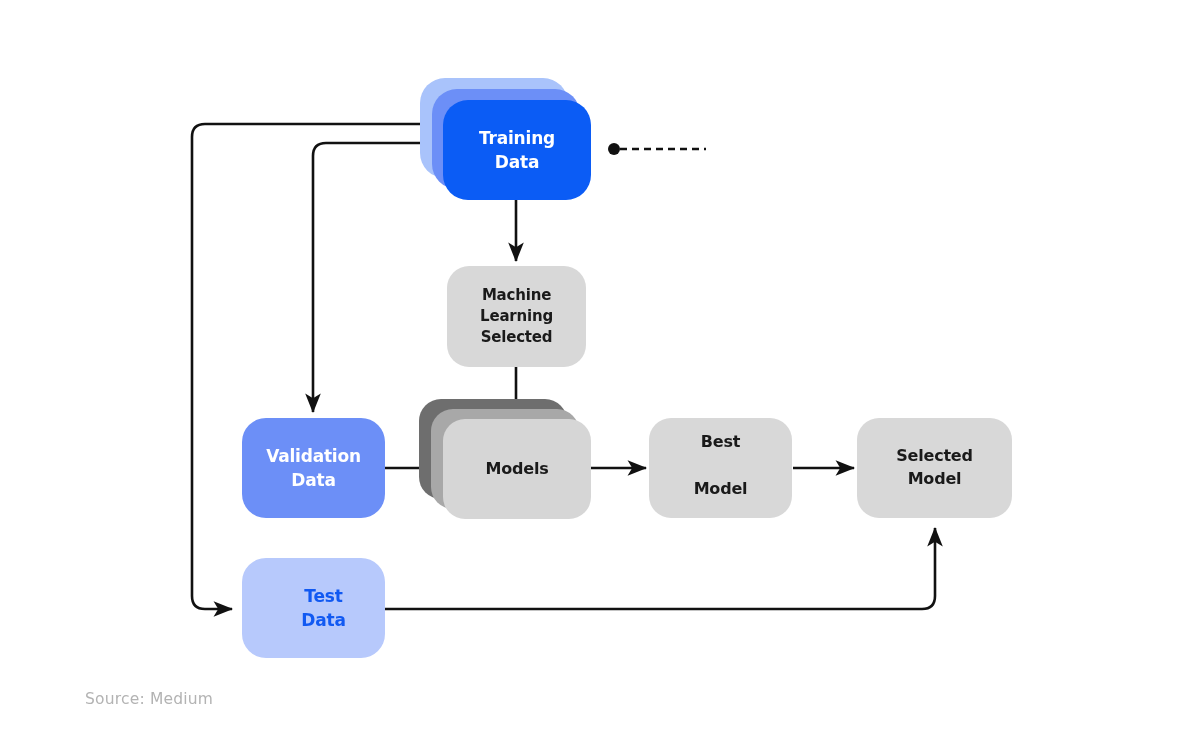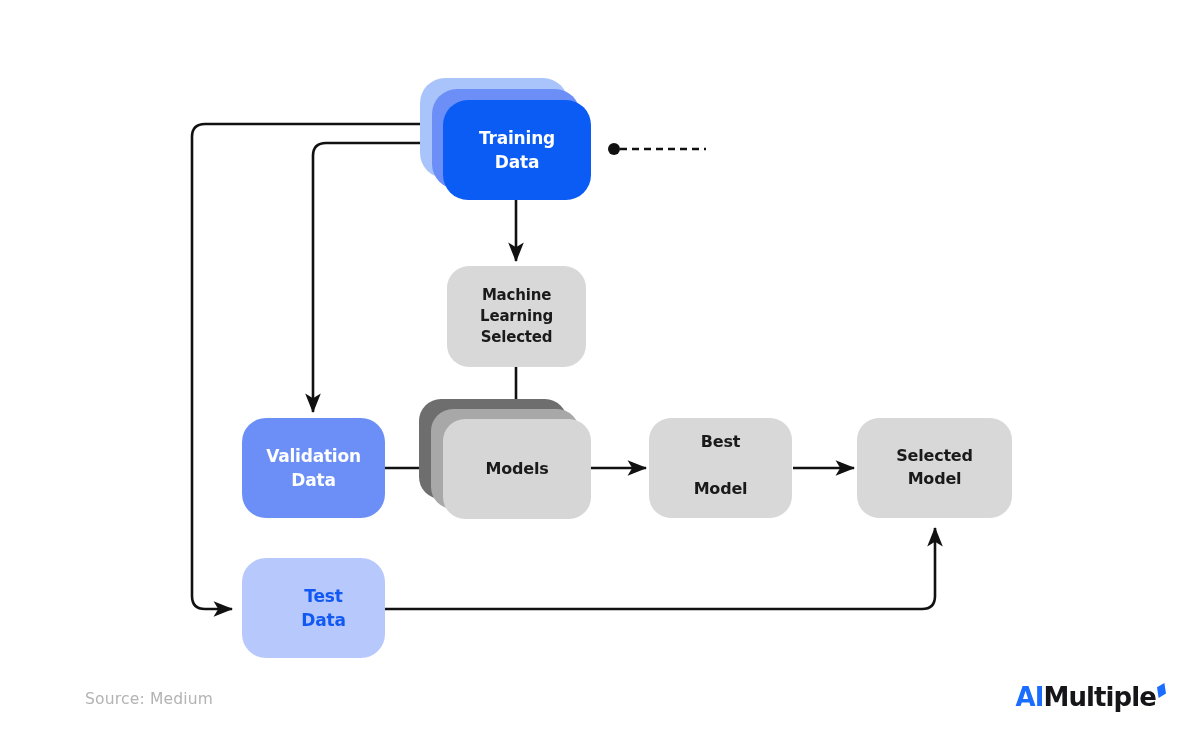--- a/index.html
+++ b/index.html
@@ -144,19 +144,14 @@
   </div>
 
   <div class="node-label txt-blue" style="left:242px;top:558px;width:163px;height:100px;font-size:17px;">
     <span>Test</span>
     <span>Data</span>
   </div>
 
 
   <div class="footer-source">Source: Medium</div>
 
-  <div class="logo">
-    <span class="logo-ai">AI</span>
-    <span class="logo-rest">Multiple</span>
-    <span class="logo-mark"></span>
-  </div>
 
 </div>
 
 </body></html>

